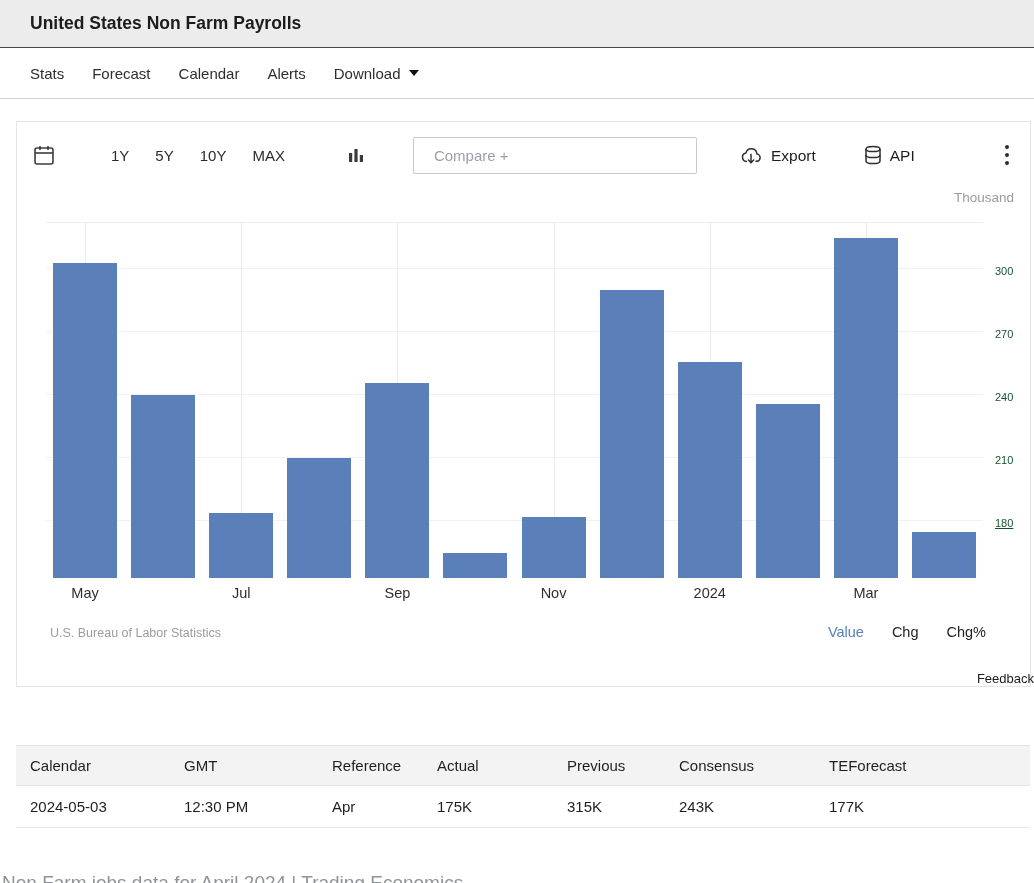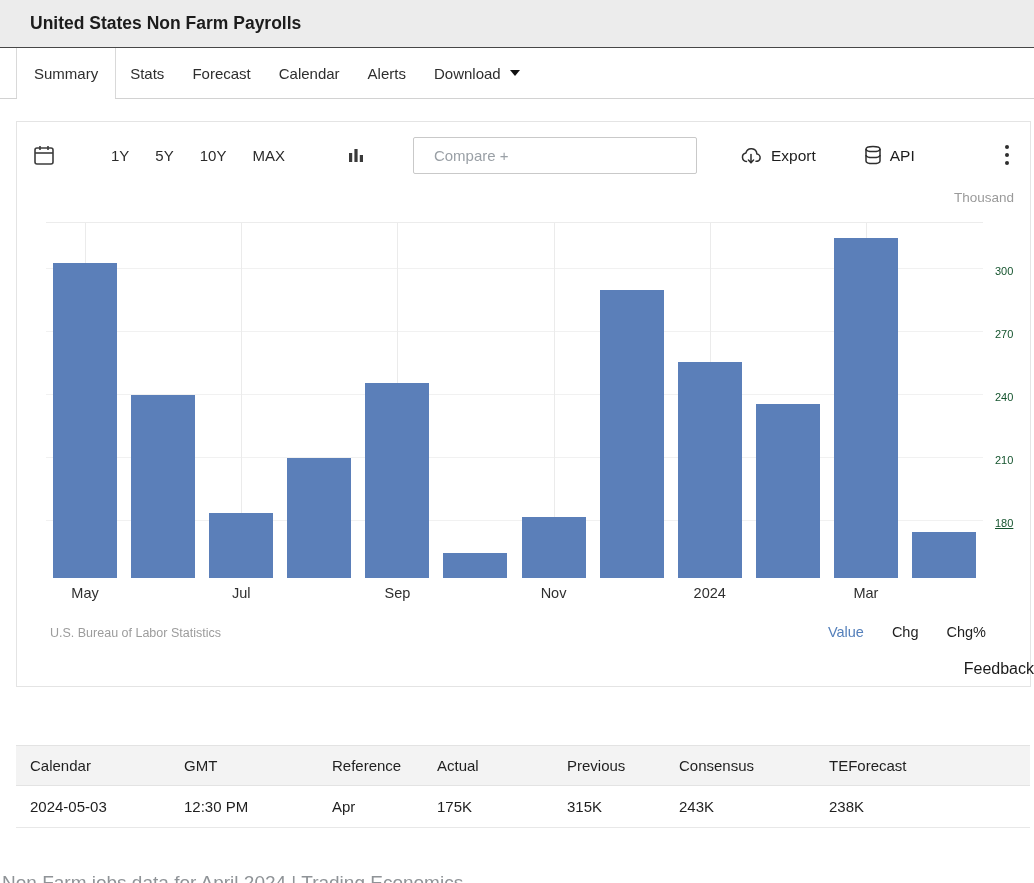--- a/index.html
+++ b/index.html
@@ -162,22 +162,22 @@
     margin: 18px 44px 0 33px;
   }
   .source-text { font-size: 12.5px; color: #9c9c9c; }
   .mode-links { display: flex; gap: 28px; }
   .mode-link { font-size: 14.5px; color: #1f1f1f; cursor: pointer; }
   .mode-link.active { color: #5580bb; }
 
   .feedback {
     position: absolute;
     right: -4px;
-    bottom: 8px;
-    font-size: 16px;
+    bottom: 0;
+    font-size: 13px;
     color: #1a1a1a;
   }
 
   
   .calendar-table {
     width: 1014px;
     margin: 58px 4px 0 16px;
     border-collapse: collapse;
     font-size: 15px;
     color: #1f1f1f;
@@ -212,23 +212,20 @@
   }
 </style>
 </head>
 <body>
 
 <div class="page-header">
   <div class="page-title">United States Non Farm Payrolls</div>
 </div>
 
 <div class="tab-bar">
-    <div class="tab active">
-      <span>Summary</span>
-    </div>
     <div class="tab">
       <span>Stats</span>
     </div>
     <div class="tab">
       <span>Forecast</span>
     </div>
     <div class="tab">
       <span>Calendar</span>
     </div>
     <div class="tab">
@@ -401,18 +398,18 @@
       </tr>
   </thead>
   <tbody>
       <tr>
         <td>2024-05-03</td>
         <td>12:30 PM</td>
         <td class="right">Apr</td>
         <td class="right">175K</td>
         <td class="right">315K</td>
         <td class="right">243K</td>
-        <td class="right">238K</td>
+        <td class="right">177K</td>
       </tr>
     </tbody>
 </table>
 
 <div class="bottom-note">Non Farm jobs data for April 2024 | Trading Economics</div>
 
 </body></html>

